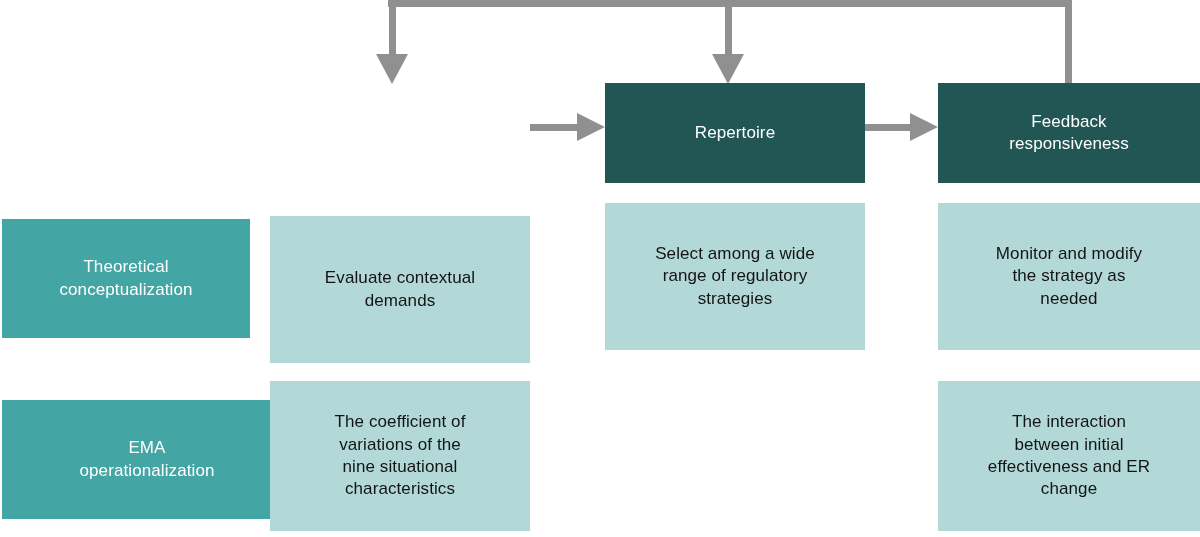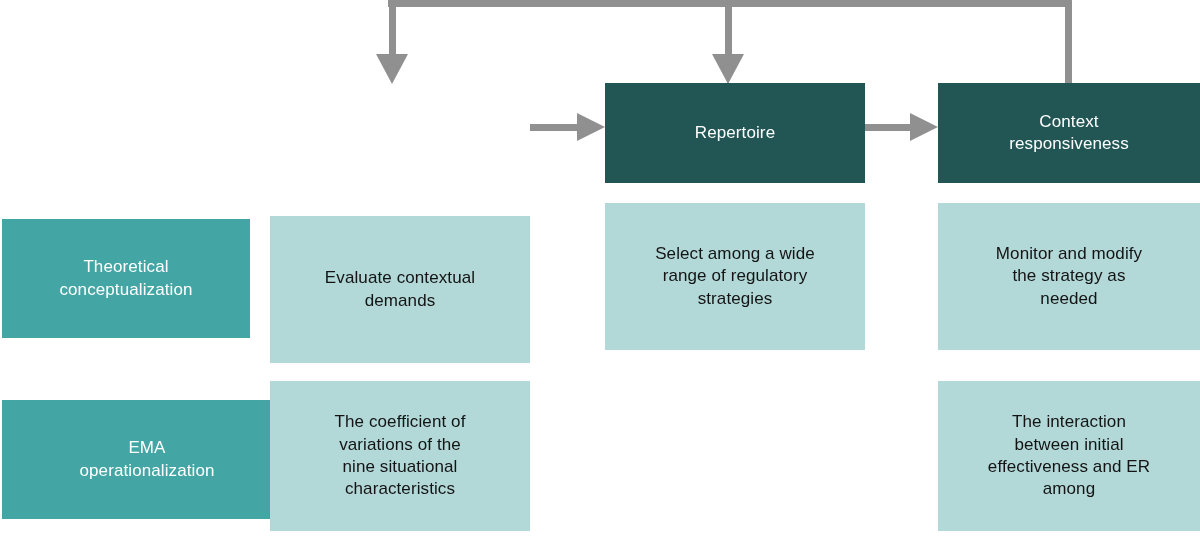--- a/index.html
+++ b/index.html
@@ -98,21 +98,21 @@
   <div class="line fb-v2"></div>
   <div class="head-down fb-h2"></div>
   <div class="line fb-v3"></div>
 
   <div class="line a1-shaft"></div>
   <div class="head-right a1-head"></div>
   <div class="line a2-shaft"></div>
   <div class="head-right a2-head"></div>
 
   <div class="box node node-2">Repertoire</div>
-  <div class="box node node-3">Context
+  <div class="box node node-3">Feedback
 responsiveness</div>
 
   <div class="box row-label rl-1">Theoretical
 conceptualization</div>
   <div class="box row-label rl-2">EMA
 operationalization</div>
 
   <div class="box cell c-r1-1">Evaluate contextual
 demands</div>
   <div class="box cell c-r1-3">Monitor and modify
@@ -122,15 +122,15 @@
 range of regulatory
 strategies</div>
 
   <div class="box cell c-r2-1">The coefficient of
 variations of the
 nine situational
 characteristics</div>
   <div class="box cell c-r2-3">The interaction
 between initial
 effectiveness and ER
-among</div>
+change</div>
 
 </div>
 
 </body></html>

